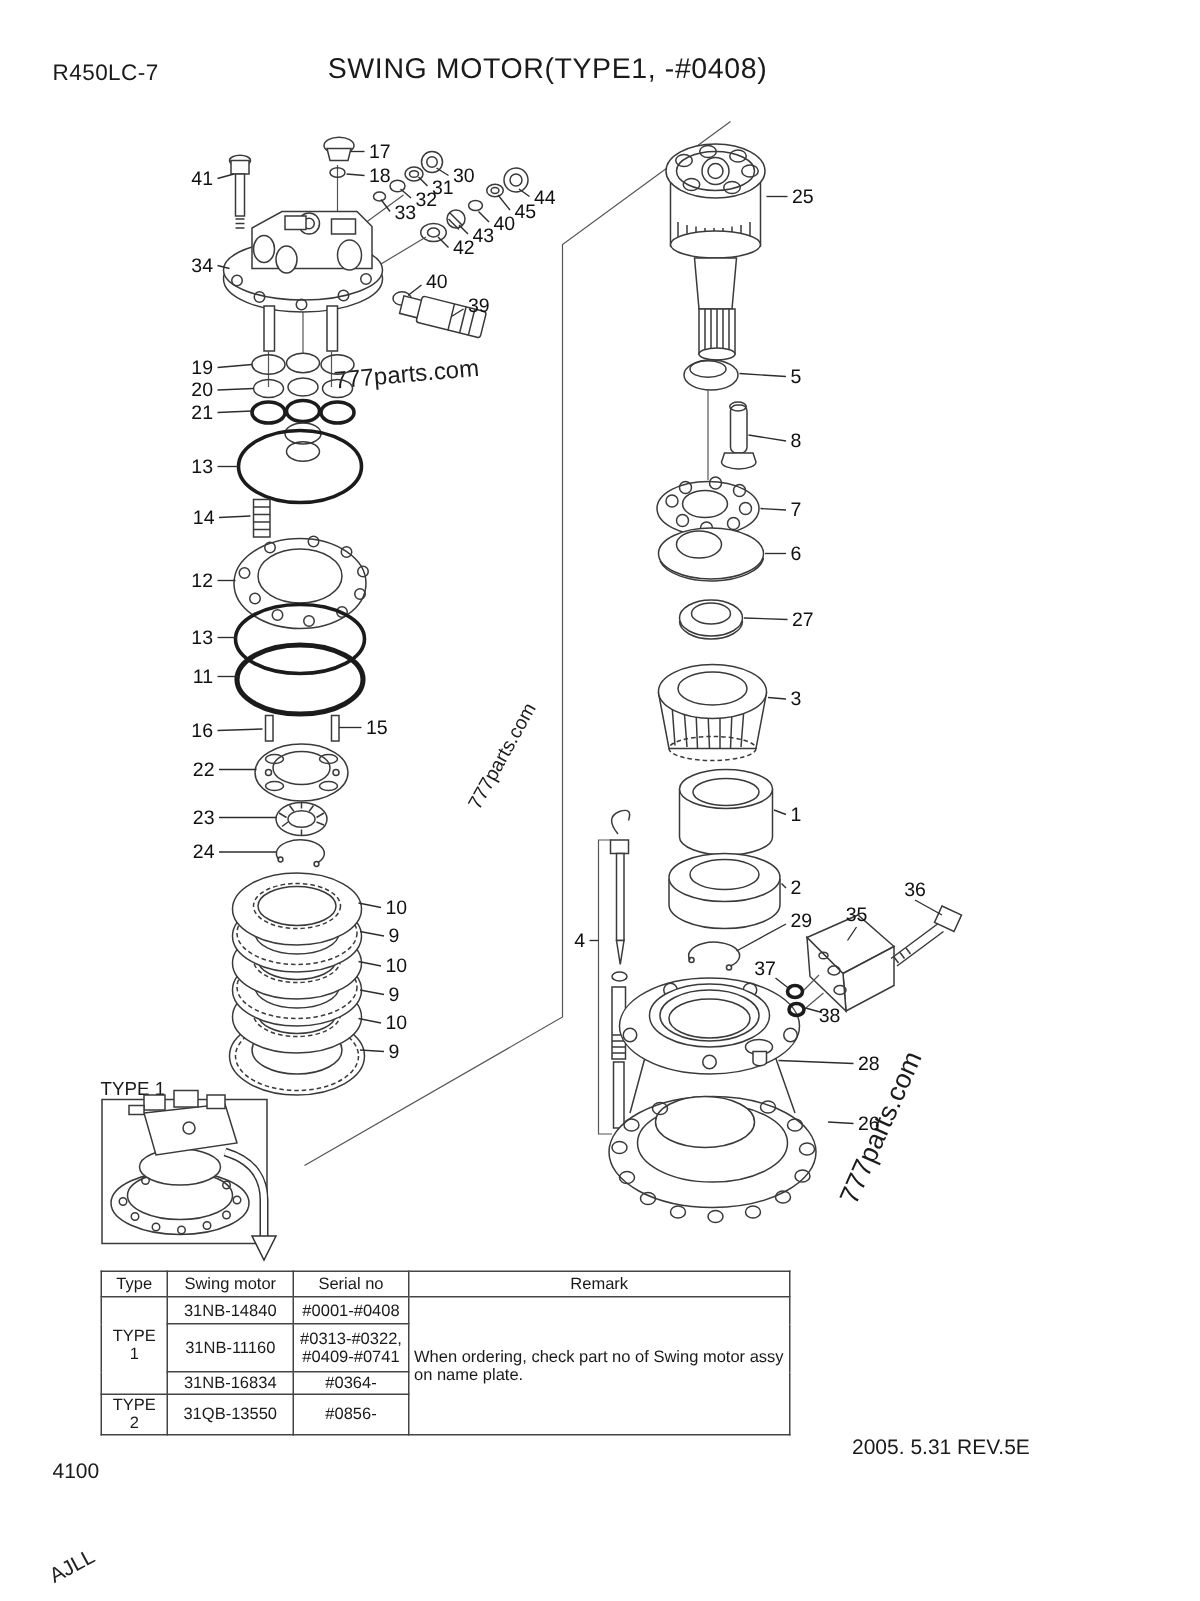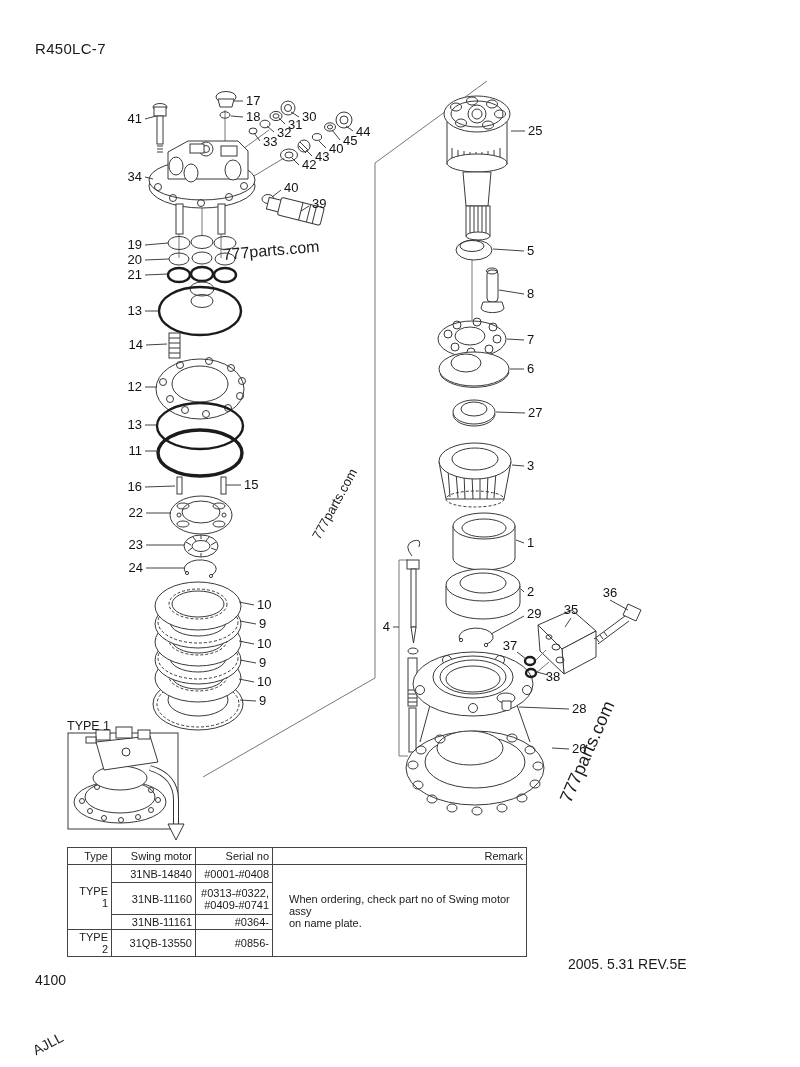--- a/index.html
+++ b/index.html
@@ -20,30 +20,31 @@
   .ln{fill:none;stroke:#3a3a3a;stroke-width:1;}
   .fw{fill:#ffffff;stroke:#3a3a3a;stroke-width:1;}
   .thin{fill:none;stroke:#555;stroke-width:0.8;}
   .bold2{fill:none;stroke:#1b1b1b;stroke-width:2.4;}
   .bold3{fill:none;stroke:#1b1b1b;stroke-width:3.4;}
   .dash{fill:none;stroke:#3a3a3a;stroke-width:1;stroke-dasharray:3 2;}
   .leader{stroke:#2d2d2d;stroke-width:0.9;}
   .callout-num{font:13px "Liberation Sans","DejaVu Sans",sans-serif;fill:#111;}
   #parts-table{position:absolute;left:67px;top:847px;width:459px;border-collapse:collapse;
                font-size:11px;table-layout:fixed;}
-  #parts-table th,#parts-table td{border:1px solid #444;text-align:right;padding:1px 3px;
+  #parts-table th,#parts-table td{border:1px solid #444;text-align:center;padding:1px 3px;
                font-weight:normal;white-space:pre-line;vertical-align:middle;}
-  #parts-table .remark-cell{text-align:left;padding-left:16px;}
+  #parts-table .remark-cell{text-align:left;padding-left:3px;}
 </style>
 </head>
 <body>
 
 <div id="page">
 
   <div class="abs" id="model">R450LC-7</div>
+  <div class="abs" id="title">SWING MOTOR(TYPE1, -#0408)</div>
 
   <div class="abs wm" id="wm1">777parts.com</div>
   <div class="abs wm" id="wm2">777parts.com</div>
   <div class="abs wm" id="wm3">777parts.com</div>
   <div class="abs wm" id="wm-corner">AJLL</div>
 
   <div class="abs" id="type1-label">TYPE 1</div>
 
   <svg id="diagram-svg" width="800" height="1067" viewBox="0 0 800 1067">
 
@@ -520,21 +521,21 @@
       <td>#0001-#0408</td>
       <td rowspan="4" class="remark-cell">When ordering, check part no of Swing motor assy
 on name plate.</td>
     </tr>
     <tr style="height:32px">
       <td>31NB-11160</td>
       <td>#0313-#0322,
 #0409-#0741</td>
     </tr>
     <tr style="height:15px">
-      <td>31NB-11161</td>
+      <td>31NB-16834</td>
       <td>#0364-</td>
     </tr>
     <tr style="height:15px">
       <td>TYPE 2</td>
       <td>31QB-13550</td>
       <td>#0856-</td>
     </tr>
   </tbody>
     </table>
 

